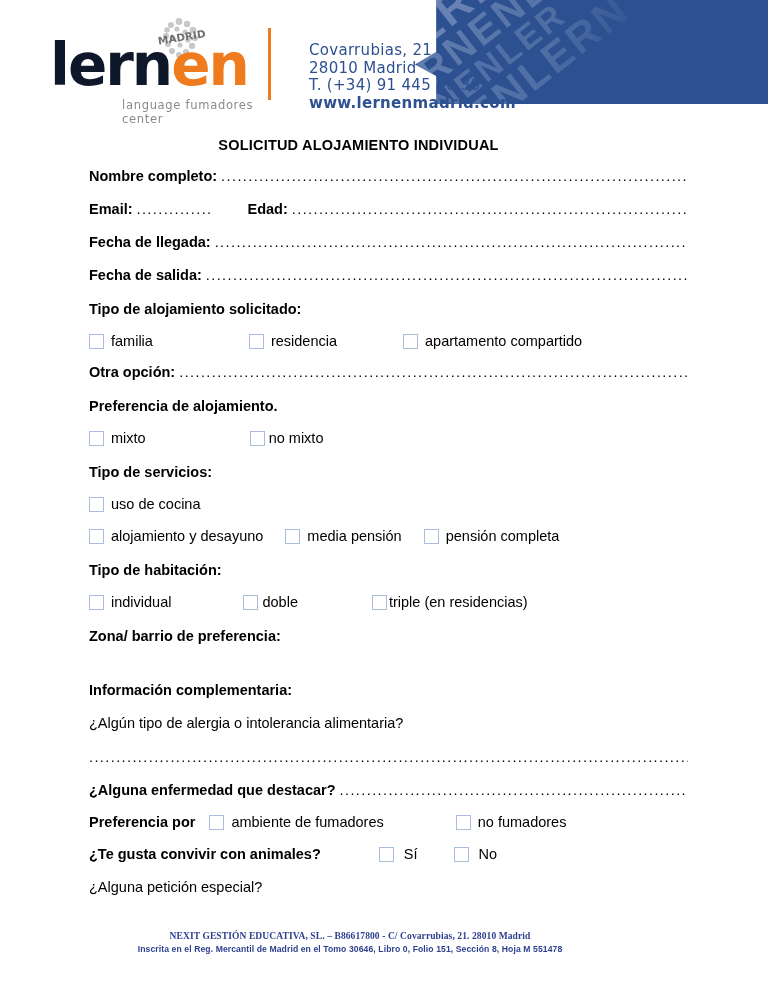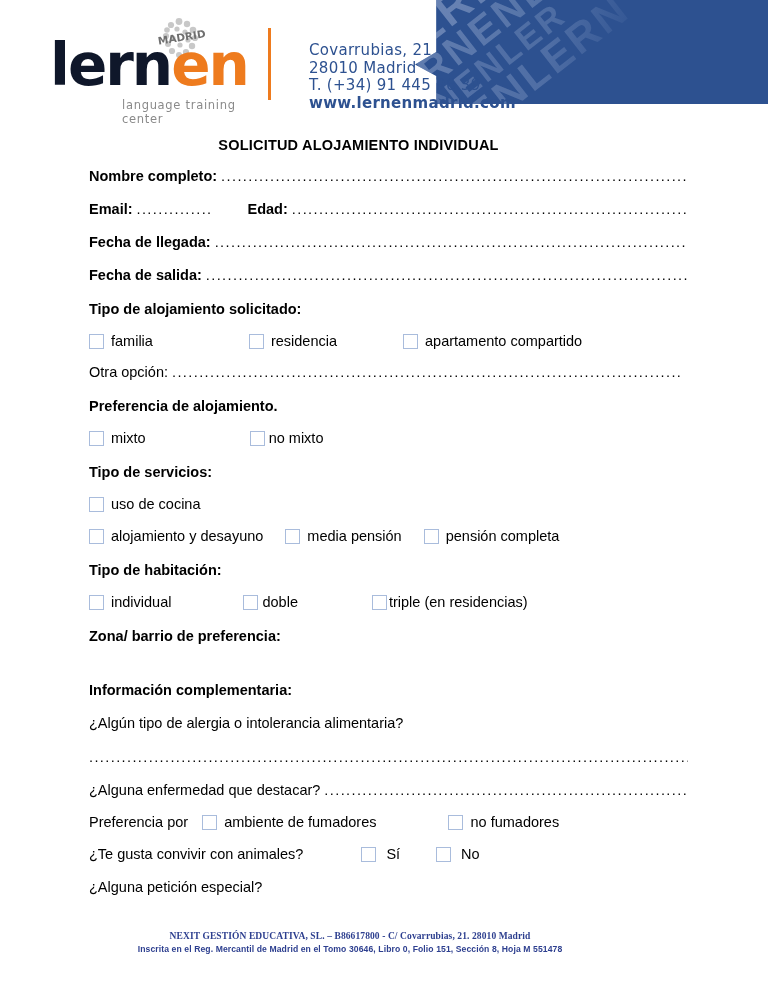--- a/index.html
+++ b/index.html
@@ -145,21 +145,21 @@
   }
 
   .row {
     display: flex;
     align-items: baseline;
     margin-top: 13px;
     line-height: 20px;
   }
   .row.tight { margin-top: 11px; }
   .lbl { font-weight: bold; white-space: nowrap; }
-  .lbl-n { font-weight: normal; white-space: nowrap; }
+  .lbl-n { font-weight: bold; white-space: nowrap; }
   .heading { font-weight: bold; margin-top: 14px; line-height: 20px; }
   .plain { font-weight: normal; margin-top: 13px; line-height: 20px; }
 
   .dots {
     flex: 1 1 auto;
     overflow: hidden;
     white-space: nowrap;
     letter-spacing: 1.4px;
     font-size: 14.5px;
     color: #000;
@@ -257,21 +257,21 @@
           <circle cx="19" cy="13" r="2.6"></circle>
             <circle cx="27" cy="16" r="2.6"></circle>
           <circle cx="30" cy="24" r="2.6"></circle>
             <circle cx="22" cy="29" r="2.6"></circle>
           <circle cx="15" cy="22" r="2.6"></circle>
         </g>
         <text x="24" y="25" text-anchor="middle" font-family="DejaVu Sans, sans-serif" font-size="10.5" font-weight="bold" fill="#6f6f6f" transform="rotate(-9 24 23)">MADRID</text>
       </svg>
     </div>
     <div class="logo-word"><span class="logo-lern">lern</span><span class="logo-en">en</span></div>
-    <div class="logo-tagline">language training center</div>
+    <div class="logo-tagline">language fumadores center</div>
   </div>
 
   <div class="divider-bar"></div>
 
   <div class="contact">
     <div>Covarrubias,  21</div>
     <div>28010 Madrid</div>
     <div>T. (+34) 91 445 96 39</div>
     <div class="www">www.lernenmadrid.com</div>
   </div>

